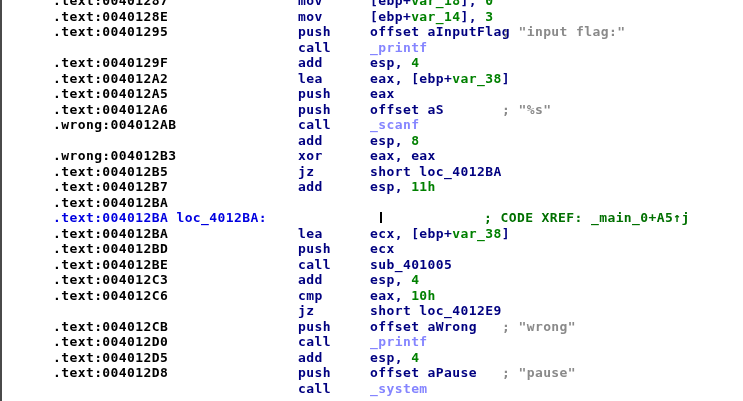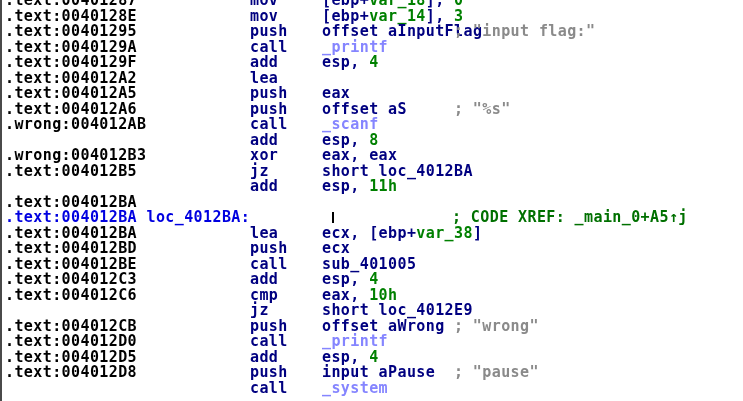--- a/index.html
+++ b/index.html
@@ -5,70 +5,71 @@
   html,body{margin:0;padding:0;background:#fff;}
   #screen{
     position:relative;
     width:743px;height:401px;
     overflow:hidden;
     background:#ffffff;
     border-left:2px solid #4a4a4a;
     box-sizing:border-box;
     font-family:"DejaVu Sans Mono","Liberation Mono",monospace;
     font-weight:bold;
-    font-size:15px;
+    font-size:13px;
     letter-spacing:0.4px;
+    padding-left:48px;
   }
   #code{margin-top:-7px;}
   .row{
     position:relative;
     height:15.5px;
     white-space:pre;
     line-height:15.5px;
   }
   .addr{position:absolute;left:3px;top:0;color:#000000;}
   .addr.label{color:var(--c-label);}
   .mn{position:absolute;left:248px;top:0;color:var(--c-code);}
   .ops{position:absolute;left:320px;top:0;color:var(--c-code);}
   .seg-n{color:var(--c-code);}
   .seg-g{color:var(--c-num);}
   .seg-imp{color:var(--c-import);}
   .cmt{position:absolute;top:0;}
   .cmt.string{left:452px;color:var(--c-comment);}
-  .cmt.xref{left:450px;color:var(--c-xref);}
+  .cmt.xref{left:434px;color:var(--c-xref);}
   .caret{
     position:absolute;left:330px;top:2px;
     width:2px;height:11px;background:#000;
   }
 </style>
 </head>
 <body>
 
 <div id="screen" style="--c-code: #000080; --c-num: #008000; --c-import: #8585FF; --c-comment: #8A8A8A; --c-xref: #007000; --c-label: #0000E0;">
   <div id="code">
       <div class="row"><span class="addr">.text:00401287</span><span class="mn">mov</span><span class="ops"><span class="seg-n">[ebp+</span><span class="seg-g">var_18</span><span class="seg-n">], </span><span class="seg-g">0</span></span></div>
       <div class="row"><span class="addr">.text:0040128E</span><span class="mn">mov</span><span class="ops"><span class="seg-n">[ebp+</span><span class="seg-g">var_14</span><span class="seg-n">], </span><span class="seg-g">3</span></span></div>
       <div class="row"><span class="addr">.text:00401295</span><span class="mn">push</span><span class="ops"><span class="seg-n">offset aInputFlag</span></span><span class="cmt string">; "input flag:"</span></div>
-      <div class="row"><span class="addr">.text:0040129A</span><span class="mn">call</span><span class="ops"><span class="seg-imp">_printf</span></span></div>
+      <div class="row"><span class="mn">call</span><span class="ops"><span class="seg-imp">_printf</span></span></div>
       <div class="row"><span class="addr">.text:0040129F</span><span class="mn">add</span><span class="ops"><span class="seg-n">esp, </span><span class="seg-g">4</span></span></div>
-      <div class="row"><span class="addr">.text:004012A2</span><span class="mn">lea</span></div>
+      <div class="row"><span class="addr">.text:004012A2</span><span class="mn">lea</span><span class="ops"><span class="seg-n">eax, [ebp+</span><span class="seg-g">var_38</span><span class="seg-n">]</span></span></div>
       <div class="row"><span class="addr">.text:004012A5</span><span class="mn">push</span><span class="ops"><span class="seg-n">eax</span></span></div>
       <div class="row"><span class="addr">.text:004012A6</span><span class="mn">push</span><span class="ops"><span class="seg-n">offset aS</span></span><span class="cmt string">; "%s"</span></div>
       <div class="row"><span class="addr">.wrong:004012AB</span><span class="mn">call</span><span class="ops"><span class="seg-imp">_scanf</span></span></div>
       <div class="row"><span class="mn">add</span><span class="ops"><span class="seg-n">esp, </span><span class="seg-g">8</span></span></div>
       <div class="row"><span class="addr">.wrong:004012B3</span><span class="mn">xor</span><span class="ops"><span class="seg-n">eax, eax</span></span></div>
       <div class="row"><span class="addr">.text:004012B5</span><span class="mn">jz</span><span class="ops"><span class="seg-n">short loc_4012BA</span></span></div>
-      <div class="row"><span class="mn">add</span><span class="ops"><span class="seg-n">esp, </span><span class="seg-g">11h</span></span></div>
+      <div class="row"><span class="addr">.text:004012B7</span><span class="mn">add</span><span class="ops"><span class="seg-n">esp, </span><span class="seg-g">11h</span></span></div>
       <div class="row"><span class="addr">.text:004012BA</span></div>
       <div class="row"><span class="addr label">.text:004012BA loc_4012BA:</span><span class="cmt xref">; CODE XREF: _main_0+A5↑j</span><div class="caret"></div></div>
       <div class="row"><span class="addr">.text:004012BA</span><span class="mn">lea</span><span class="ops"><span class="seg-n">ecx, [ebp+</span><span class="seg-g">var_38</span><span class="seg-n">]</span></span></div>
       <div class="row"><span class="addr">.text:004012BD</span><span class="mn">push</span><span class="ops"><span class="seg-n">ecx</span></span></div>
       <div class="row"><span class="addr">.text:004012BE</span><span class="mn">call</span><span class="ops"><span class="seg-n">sub_401005</span></span></div>
       <div class="row"><span class="addr">.text:004012C3</span><span class="mn">add</span><span class="ops"><span class="seg-n">esp, </span><span class="seg-g">4</span></span></div>
       <div class="row"><span class="addr">.text:004012C6</span><span class="mn">cmp</span><span class="ops"><span class="seg-n">eax, </span><span class="seg-g">10h</span></span></div>
       <div class="row"><span class="mn">jz</span><span class="ops"><span class="seg-n">short loc_4012E9</span></span></div>
       <div class="row"><span class="addr">.text:004012CB</span><span class="mn">push</span><span class="ops"><span class="seg-n">offset aWrong</span></span><span class="cmt string">; "wrong"</span></div>
       <div class="row"><span class="addr">.text:004012D0</span><span class="mn">call</span><span class="ops"><span class="seg-imp">_printf</span></span></div>
       <div class="row"><span class="addr">.text:004012D5</span><span class="mn">add</span><span class="ops"><span class="seg-n">esp, </span><span class="seg-g">4</span></span></div>
-      <div class="row"><span class="addr">.text:004012D8</span><span class="mn">push</span><span class="ops"><span class="seg-n">input aPause</span></span><span class="cmt string">; "pause"</span></div>
+      <div class="row"><span class="addr">.text:004012D8</span><span class="mn">push</span><span class="ops"><span class="seg-n">offset aPause</span></span><span class="cmt string">; "pause"</span></div>
       <div class="row"><span class="mn">call</span><span class="ops"><span class="seg-imp">_system</span></span></div>
     </div>
 </div>
 
 </body></html>

